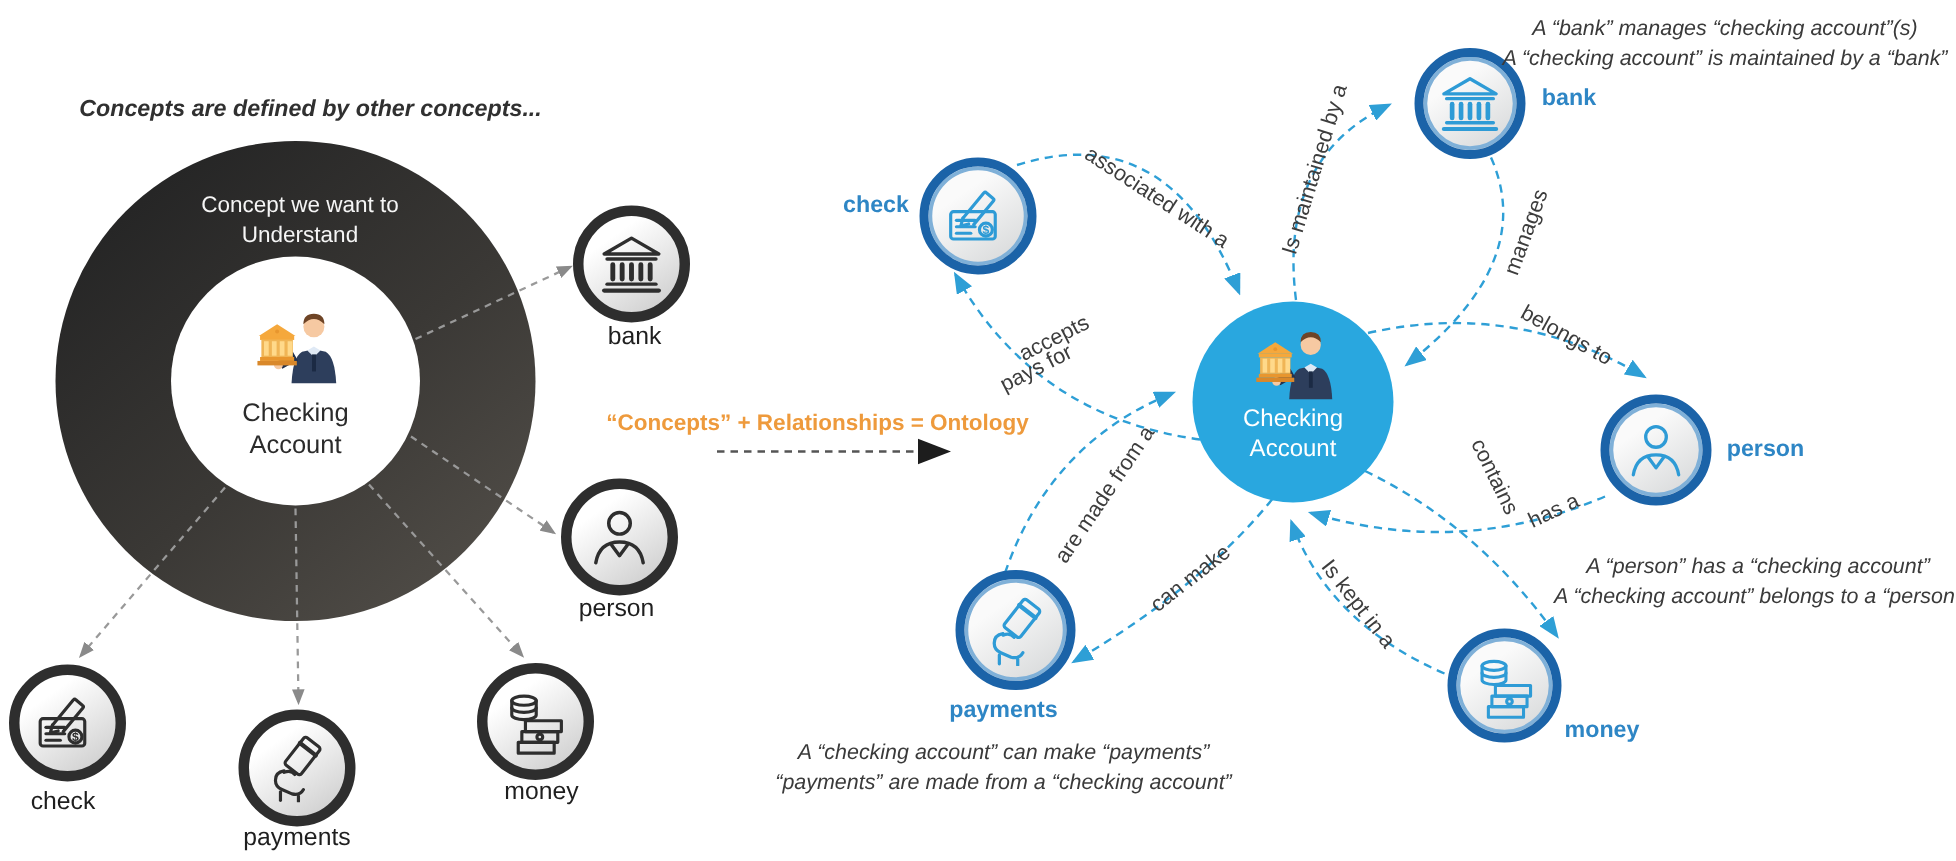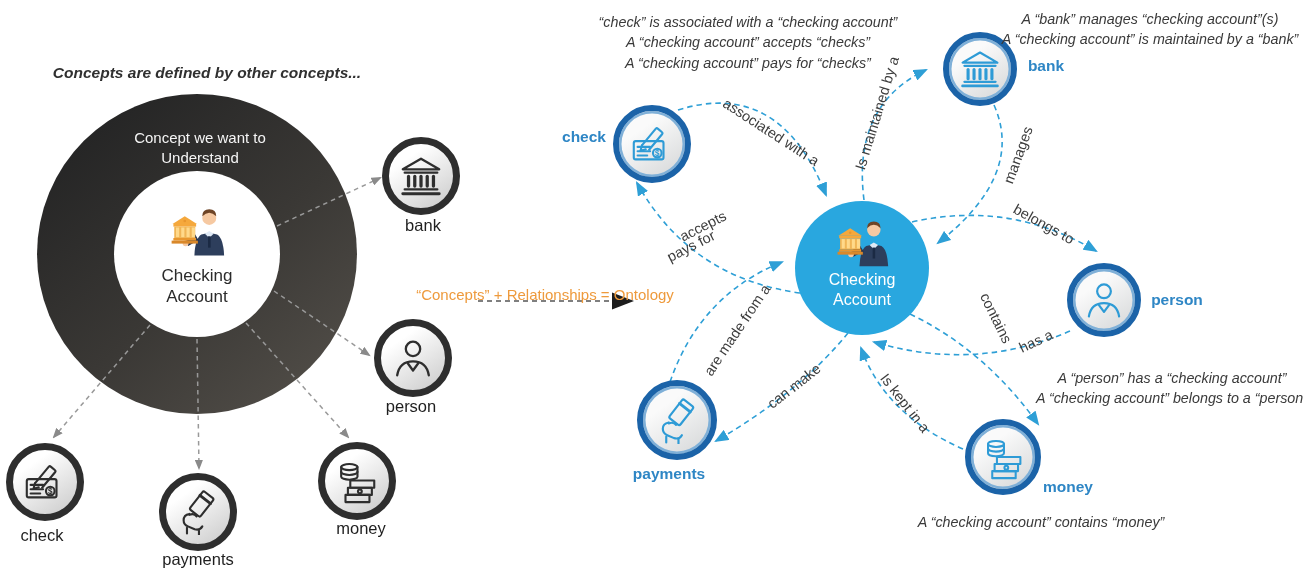--- a/index.html
+++ b/index.html
@@ -30,21 +30,21 @@
   .lnode{
     border-radius:50%;border:7px solid #2e2e2e;
     background:linear-gradient(145deg,#ffffff 25%,#c9c9c9 100%);
     display:flex;align-items:center;justify-content:center;box-sizing:border-box;
   }
   .lnode svg.lineicon{color:#2e2e2e;}
   .lnode-label{font-size:16.5px;color:#1f1f1f;white-space:nowrap;}
 
   
   .formula{
-    left:545px;top:282px;color:#ee9a3c;font-weight:400;font-size:15px;white-space:nowrap;margin-top:12px;
+    left:545px;top:282px;color:#ee9a3c;font-weight:700;font-size:15px;white-space:nowrap;
   }
 
   
   .rnode{
     border-radius:50%;border:6px solid #1b63a8;
     box-shadow:inset 0 0 0 2.5px #7fb0d8;
     background:linear-gradient(145deg,#fafafa 30%,#d3d5d6 100%);
     display:flex;align-items:center;justify-content:center;box-sizing:border-box;
   }
   .rnode svg.lineicon{color:#2e9bd6;}
@@ -298,30 +298,28 @@
   <div class="abs elabel" style="left:691px;top:246px;transform:translate(-50%,-50%) rotate(-27deg);">pays for</div>
   <div class="abs elabel" style="left:877px;top:113px;transform:translate(-50%,-50%) rotate(-73deg);">Is maintained by a</div>
   <div class="abs elabel" style="left:1018px;top:155px;transform:translate(-50%,-50%) rotate(-70deg);">manages</div>
   <div class="abs elabel" style="left:1044px;top:224px;transform:translate(-50%,-50%) rotate(29deg);">belongs to</div>
   <div class="abs elabel" style="left:1036px;top:341px;transform:translate(-50%,-50%) rotate(-25deg);">has a</div>
   <div class="abs elabel" style="left:996px;top:318px;transform:translate(-50%,-50%) rotate(64deg);">contains</div>
   <div class="abs elabel" style="left:905px;top:403px;transform:translate(-50%,-50%) rotate(52deg);">Is kept in a</div>
   <div class="abs elabel" style="left:794px;top:386px;transform:translate(-50%,-50%) rotate(-38deg);">can make</div>
   <div class="abs elabel" style="left:737px;top:330px;transform:translate(-50%,-50%) rotate(-56deg);">are made from a</div>
 
-  <div class="abs ann center-x" style="left:748px;top:12px;">
-    <div>“check” is associated with a “checking account”</div>
-    <div>A “checking account” accepts “checks”</div>
-    <div>A “checking account” pays for “checks”</div>
-  </div>
   <div class="abs ann center-x" style="left:1150px;top:9px;">
     <div>A “bank” manages “checking account”(s)</div>
     <div>A “checking account” is maintained by a “bank”</div>
   </div>
   <div class="abs ann center-x" style="left:1172px;top:368px;">
     <div>A “person” has a “checking account”</div>
     <div>A “checking account” belongs to a “person”</div>
   </div>
+  <div class="abs ann center-x" style="left:669px;top:492px;">
+    <div>A “checking account” can make “payments”</div>
+    <div>“payments” are made from a “checking account”</div>
+  </div>
   <div class="abs ann center-x" style="left:1041px;top:512px;">
-    <div>A “checking account” contains “money”</div>
   </div>
 
 </div>
 
 </body></html>

